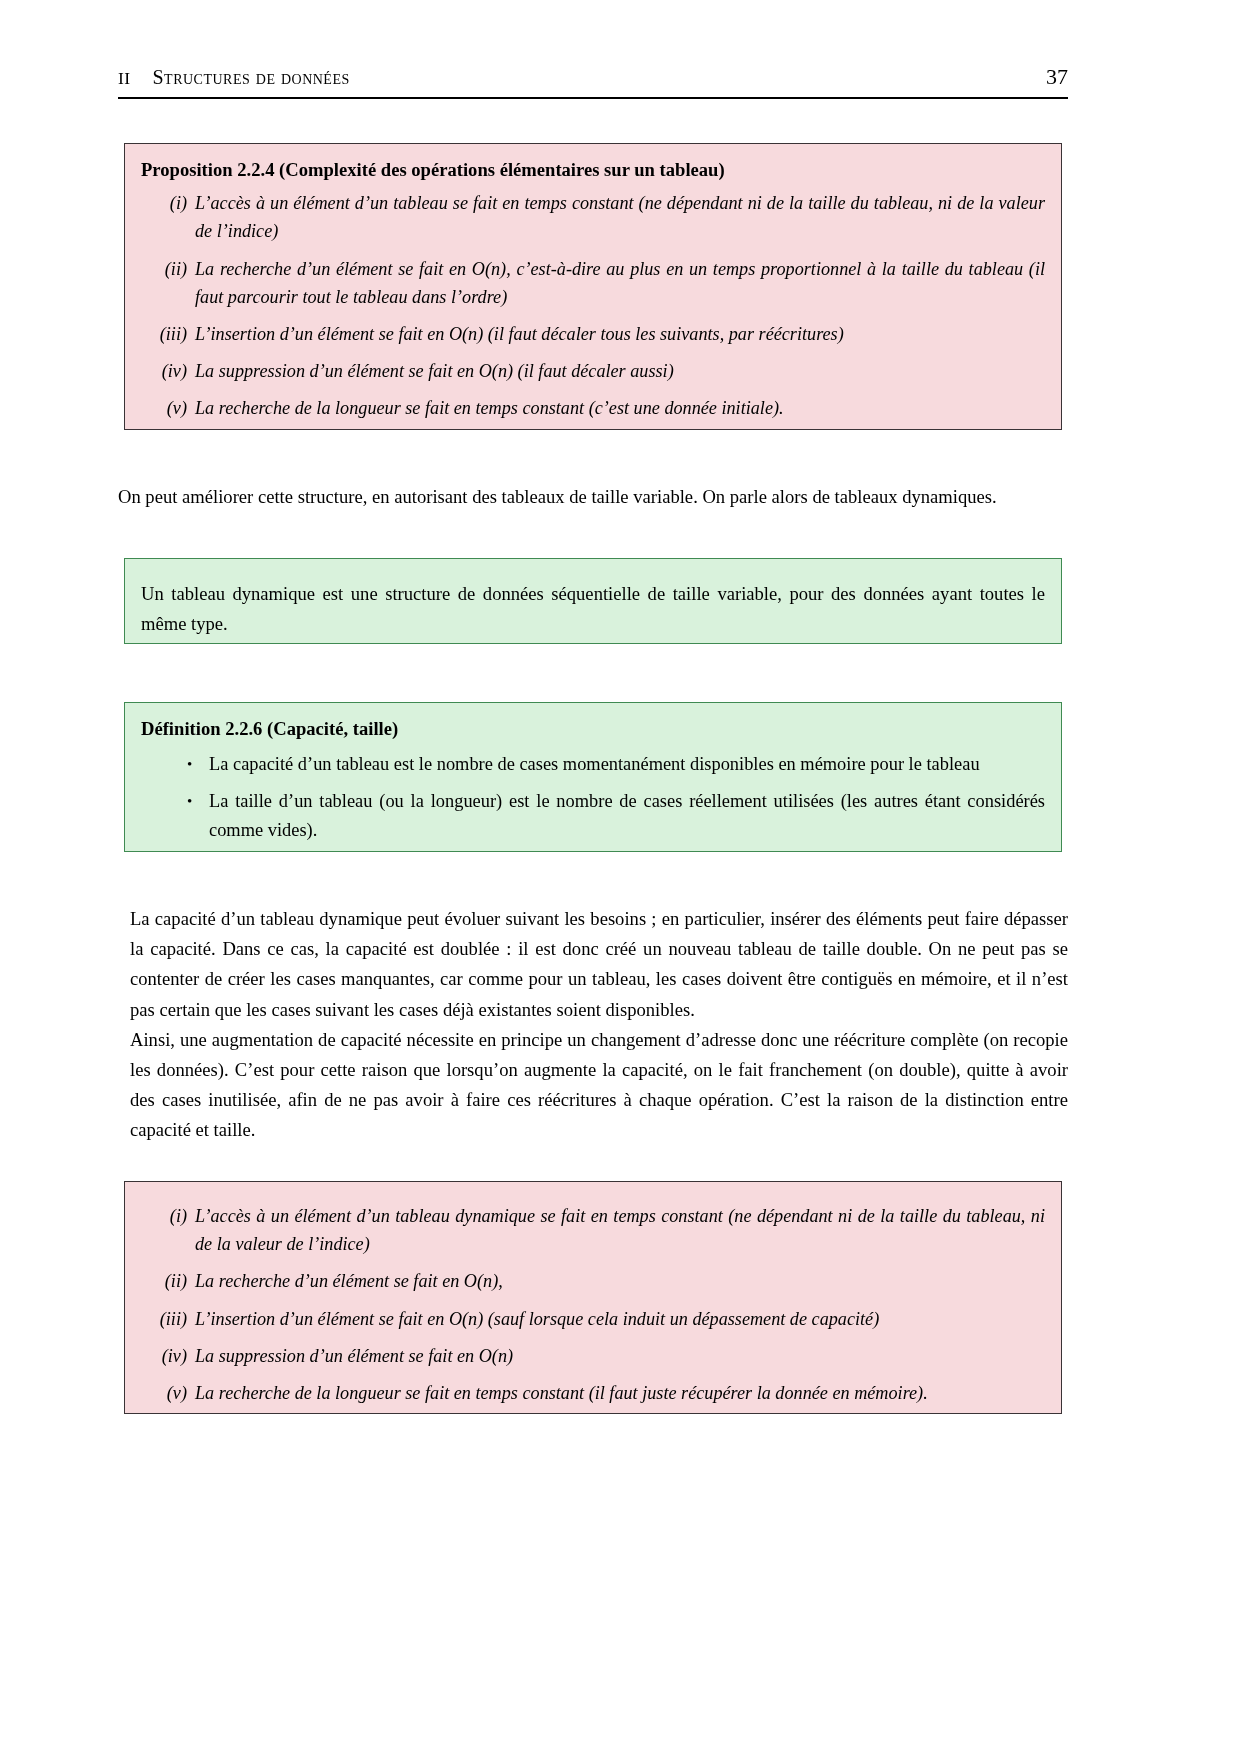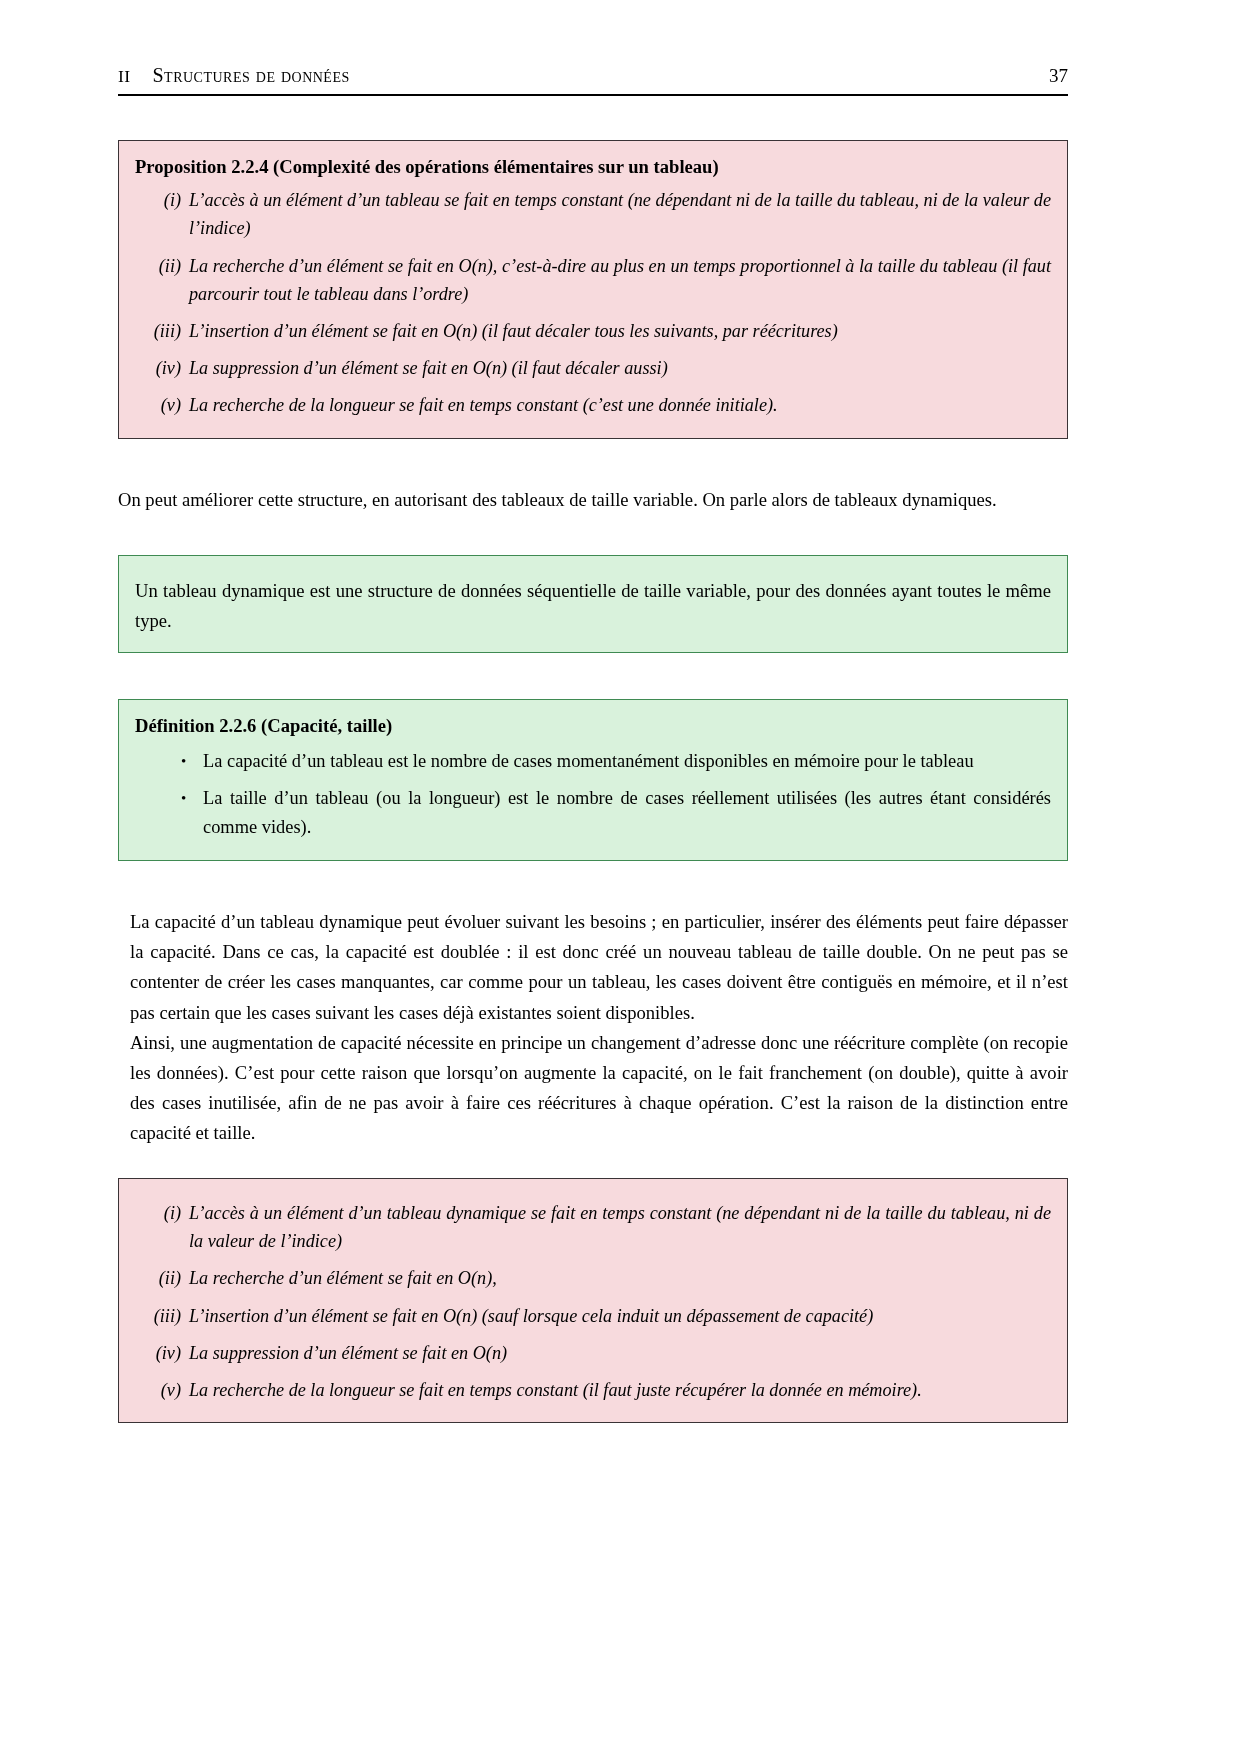--- a/index.html
+++ b/index.html
@@ -40,21 +40,21 @@
     font-size: 17.5px;
     letter-spacing: 0.4px;
     margin-right: 22px;
   }
   .runhead-title {
     font-variant: small-caps;
     font-size: 20px;
     letter-spacing: 0.5px;
   }
   .runhead-page {
-    font-size: 19px;
+    font-size: 22px;
   }
 
   
   p.body {
     font-size: 18.6px;
     line-height: 1.62;
     text-align: justify;
     text-justify: inter-word;
     margin: 0 0 0 0;
     hyphens: auto;
@@ -63,22 +63,22 @@
   .lead-line {
     font-size: 18.6px;
     line-height: 1.62;
     margin: 0 0 22px 0;
   }
 
   
   .thmbox {
     position: relative;
     box-sizing: border-box;
-    padding: 13px 16px 16px 16px;
-    margin: 0;
+    padding: 13px 16px 4px 16px;
+    margin: 6px;
   }
   .thmbox::after {           
     content: "";
     position: absolute;
     left: 6px;
     top: 6px;
     right: -6px;
     bottom: -6px;
     z-index: -1;
   }

